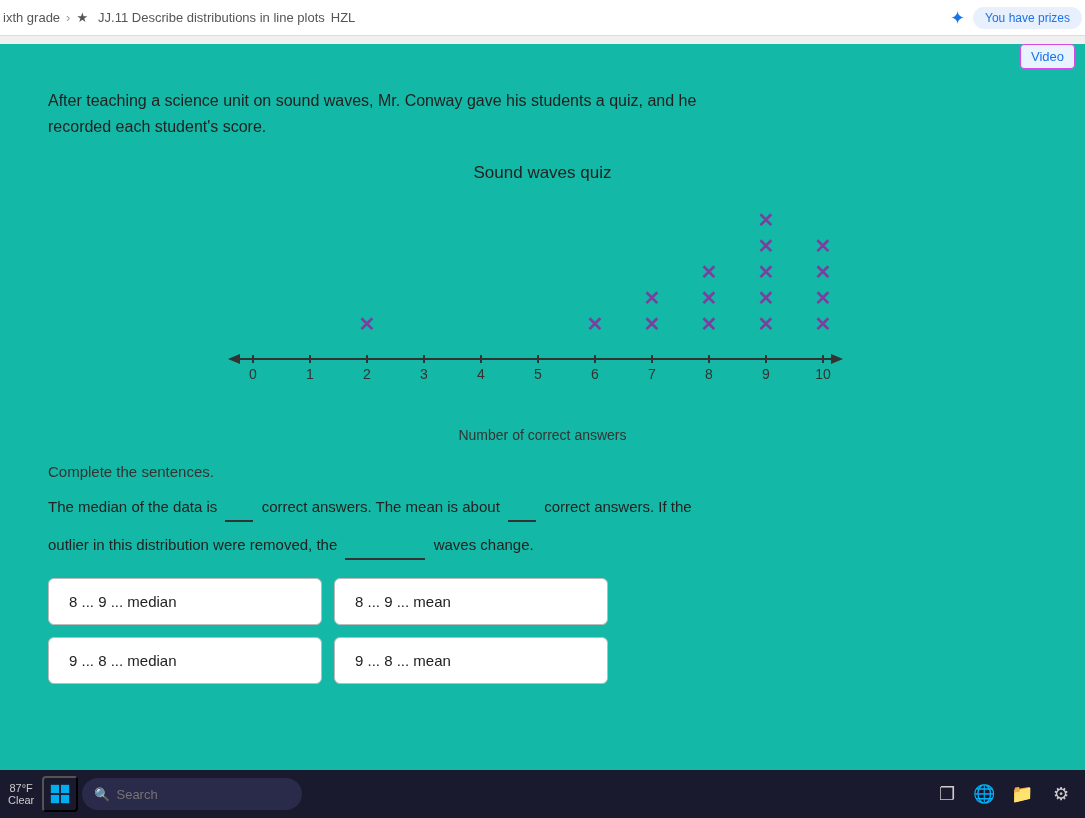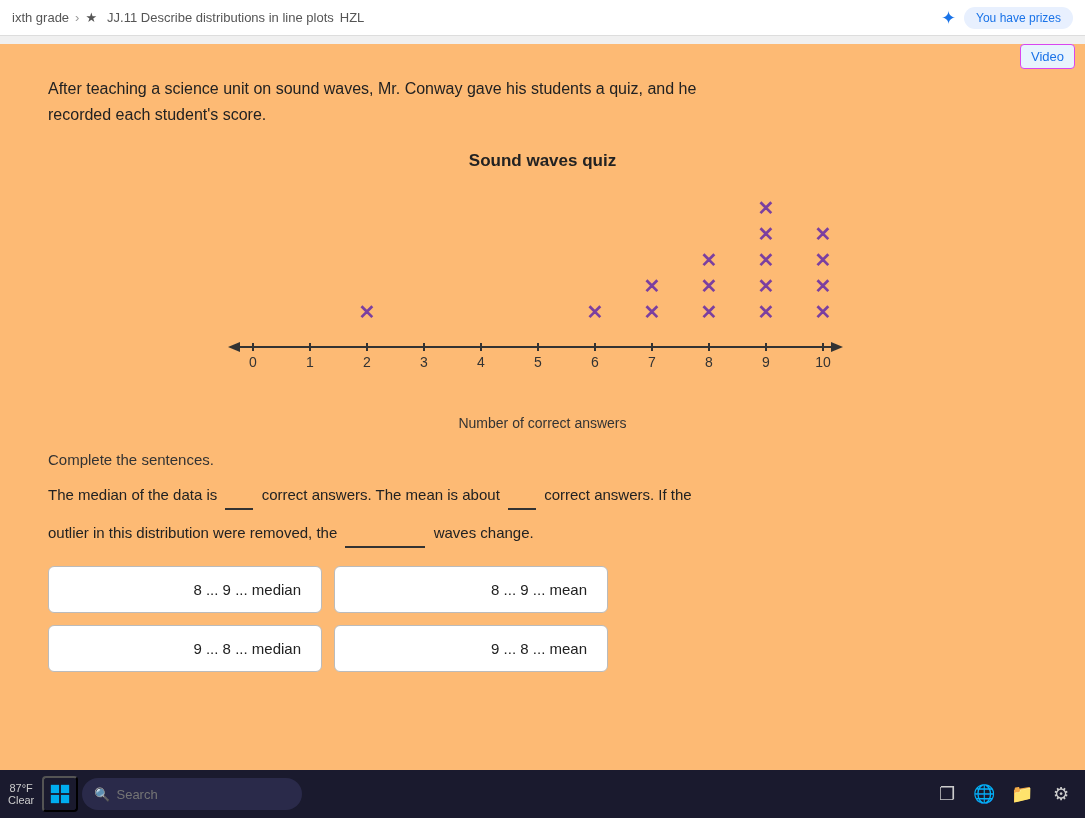--- a/index.html
+++ b/index.html
@@ -11,21 +11,21 @@
       overflow: hidden;
       position: relative;
     }
 
     
     .top-bar {
       background: #fff;
       height: 36px;
       display: flex;
       align-items: center;
-      padding: 0 12px;
+      padding: 0 3px;
       border-bottom: 1px solid #ddd;
       font-size: 13px;
       color: #333;
     }
     .top-bar .breadcrumb {
       display: flex;
       align-items: center;
       gap: 6px;
       flex: 1;
     }
@@ -60,23 +60,23 @@
       border: 1px solid #d946ef;
       border-radius: 4px;
       padding: 4px 10px;
       font-size: 13px;
       color: #1a73e8;
       cursor: pointer;
     }
 
     
     .main-content {
-      background: #fdba74;
+      background: #14b8a6;
       margin: 8px 0 0 0;
-      padding: 32px 48px;
+      padding: 44px 48px;
       min-height: calc(818px - 36px - 50px);
     }
 
     .problem-text {
       font-size: 16px;
       color: #222;
       line-height: 1.6;
       margin-bottom: 24px;
       max-width: 860px;
     }
@@ -84,21 +84,21 @@
     
     .chart-container {
       display: flex;
       flex-direction: column;
       align-items: center;
       margin-bottom: 20px;
     }
 
     .chart-title {
       font-size: 17px;
-      font-weight: bold;
+      font-weight: normal;
       color: #222;
       margin-bottom: 16px;
     }
 
     .chart-area {
       position: relative;
       width: 640px;
       height: 220px;
     }
 
@@ -148,21 +148,21 @@
       margin-top: 18px;
     }
     .answer-choice {
       background: #fff;
       border: 1.5px solid #bbb;
       border-radius: 6px;
       padding: 14px 20px;
       font-size: 15px;
       color: #222;
       cursor: pointer;
-      text-align: right;
+      text-align: left;
     }
 
     
     .taskbar {
       position: fixed;
       bottom: 0;
       left: 0;
       width: 1085px;
       height: 48px;
       background: #1a1a2e;

